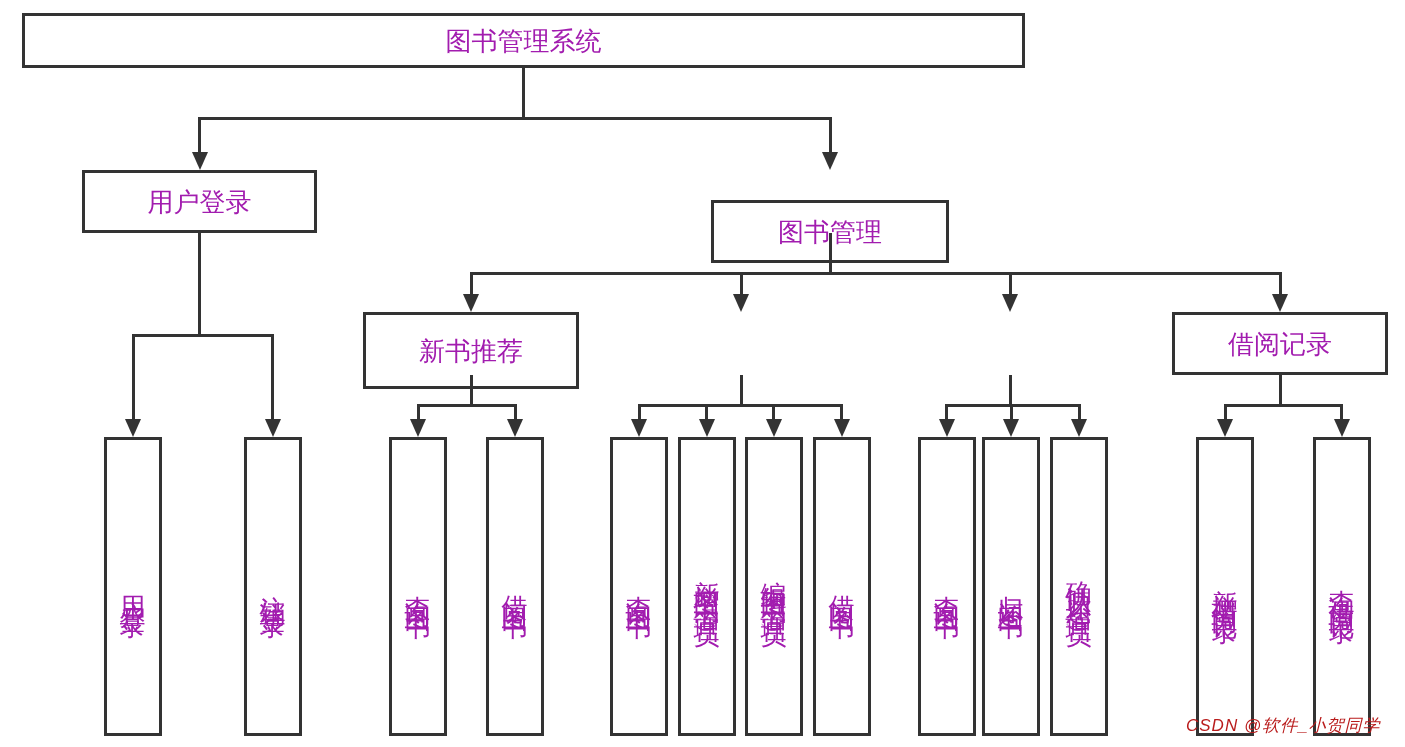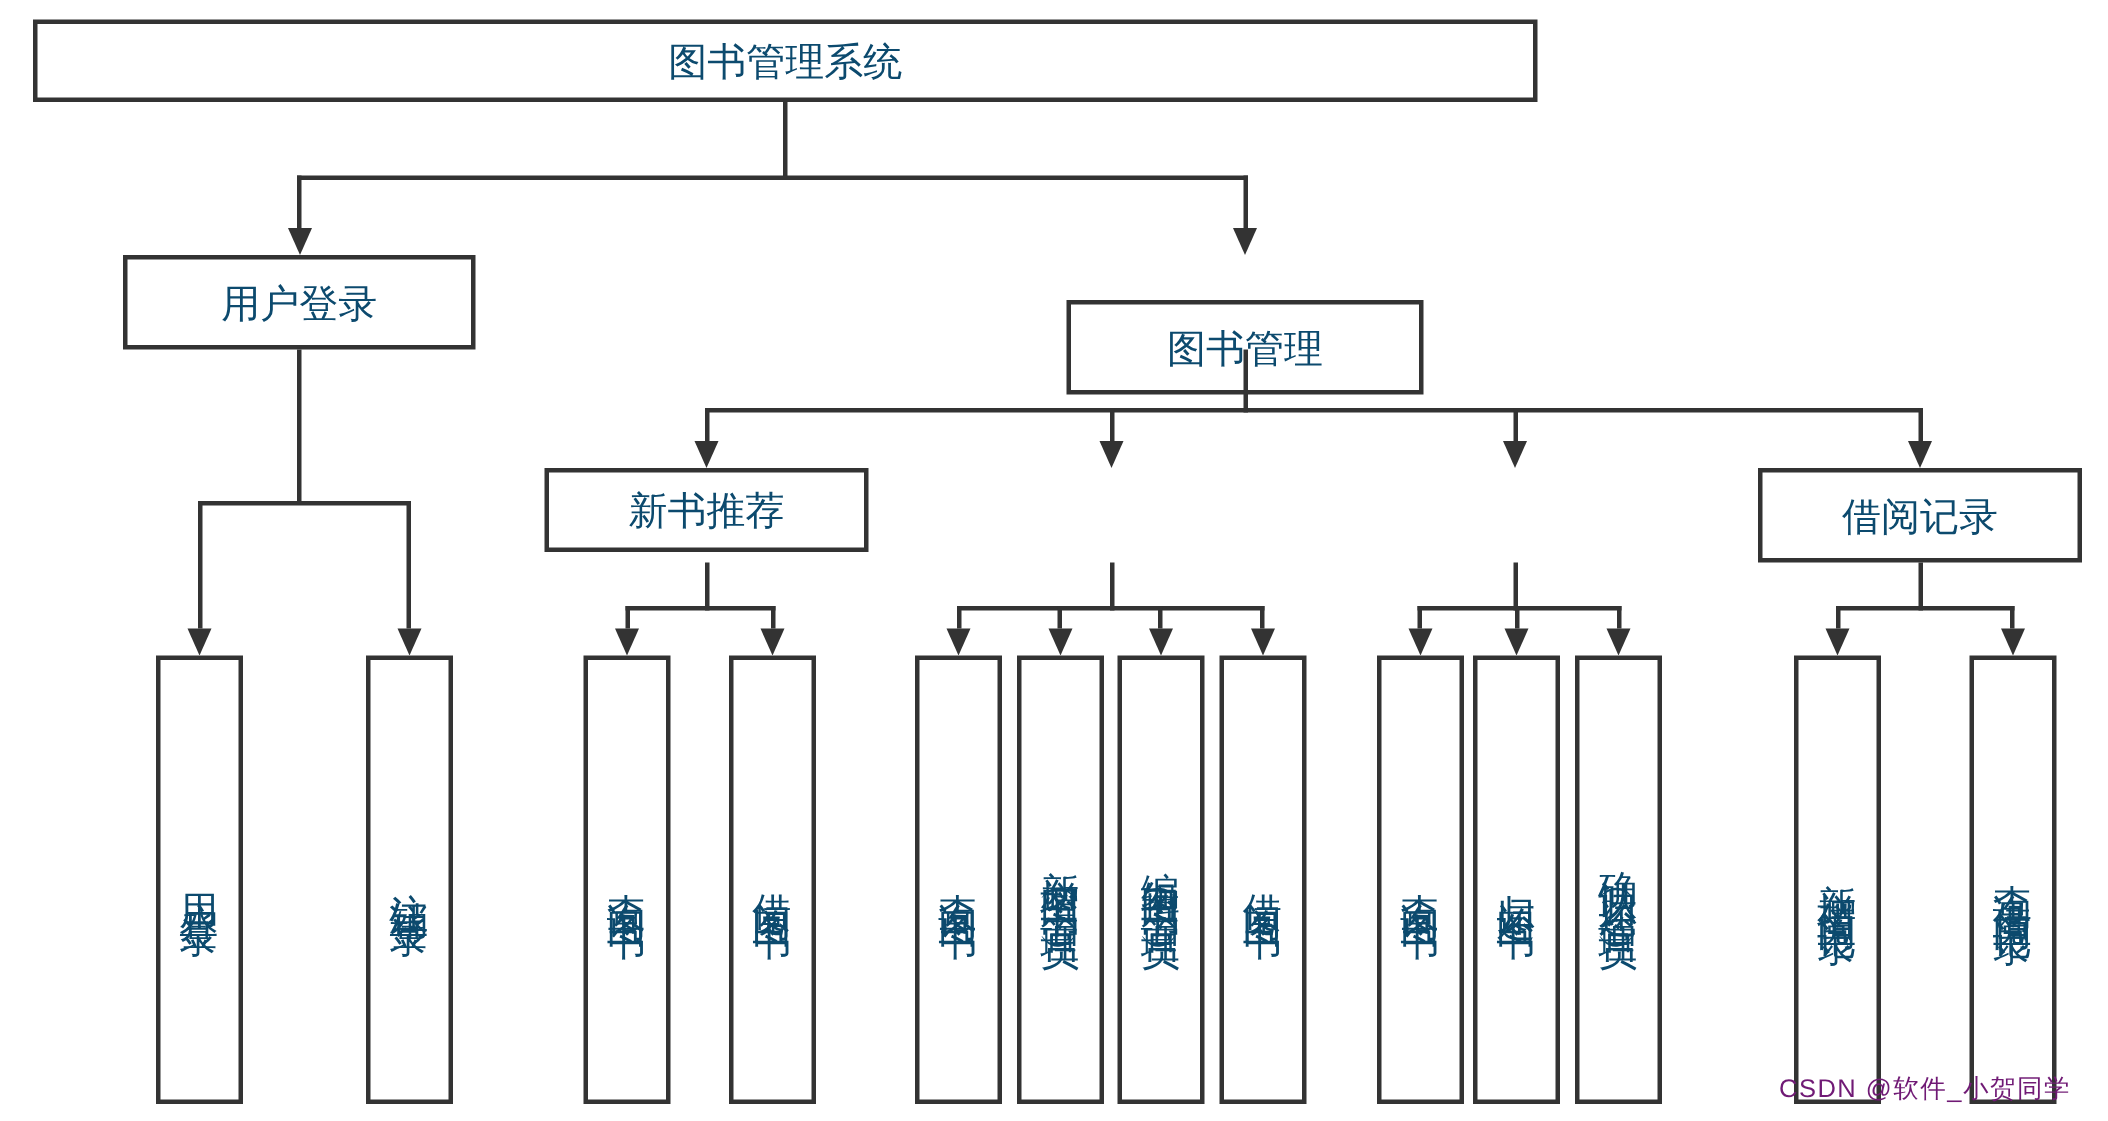--- a/index.html
+++ b/index.html
@@ -2,35 +2,35 @@
 <html><head>
 <meta charset="utf-8">
 <style>
   html,body { margin:0; padding:0; background:#ffffff; }
   body { width:1405px; height:747px; position:relative; overflow:hidden;
          font-family:"Liberation Sans","DejaVu Sans",sans-serif; }
   #canvas { position:absolute; left:0; top:0; width:1405px; height:747px; }
 
   .node { position:absolute; box-sizing:border-box; border:3px solid #333333;
           background:#ffffff; display:flex; align-items:center; justify-content:center;
-          color:#0c4a6e; }
+          color:#a21caf; }
   .node span { font-size:26px; line-height:1; white-space:nowrap; }
   .node.v span { writing-mode:vertical-rl; text-orientation:mixed;
                  letter-spacing:6px; }
 
   .vl { position:absolute; width:3px; background:#333333; }
   .hl { position:absolute; height:3px; background:#333333; }
   .ar { position:absolute; width:3px; background:#333333; }
   .ar::after { content:""; position:absolute; top:100%; left:50%;
                transform:translateX(-50%); width:0; height:0;
                border-left:8px solid transparent; border-right:8px solid transparent;
                border-top:18px solid #333333; }
 
   .watermark { position:absolute; font-size:17px; letter-spacing:1px;
-               color:#701a75; z-index:5; white-space:nowrap; }
+               color:#b91c1c; z-index:5; white-space:nowrap;font-style:italic; }
 </style>
 </head>
 <body>
 
 <div id="canvas">
 
   <div class="node h" style="left:22px; top:13px; width:1003px; height:55px;">
     <span>图书管理系统</span>
   </div>
 
@@ -51,21 +51,21 @@
   <div class="ar" style="left:131.5px; top:334px; height:85px;"></div>
   <div class="ar" style="left:271px; top:334px; height:85px;"></div>
 
   <div class="vl" style="left:828.5px; top:233px; height:42px;"></div>
   <div class="hl" style="left:469.5px; top:272px; width:811px;"></div>
   <div class="ar" style="left:469.5px; top:272px; height:22px;"></div>
   <div class="ar" style="left:739.5px; top:272px; height:22px;"></div>
   <div class="ar" style="left:1008.5px; top:272px; height:22px;"></div>
   <div class="ar" style="left:1278.5px; top:272px; height:22px;"></div>
 
-  <div class="node h" style="left:363px; top:312px; width:216px; height:56px;">
+  <div class="node h" style="left:363px; top:312px; width:216px; height:77px;">
     <span>新书推荐</span>
   </div>
   <div class="node h" style="left:1172px; top:312px; width:216px; height:63px;">
     <span>借阅记录</span>
   </div>
 
   <div class="vl" style="left:469.5px; top:375px; height:32px;"></div>
   <div class="hl" style="left:416.5px; top:404px; width:100px;"></div>
   <div class="ar" style="left:416.5px; top:404px; height:15px;"></div>
   <div class="ar" style="left:513.5px; top:404px; height:15px;"></div>

